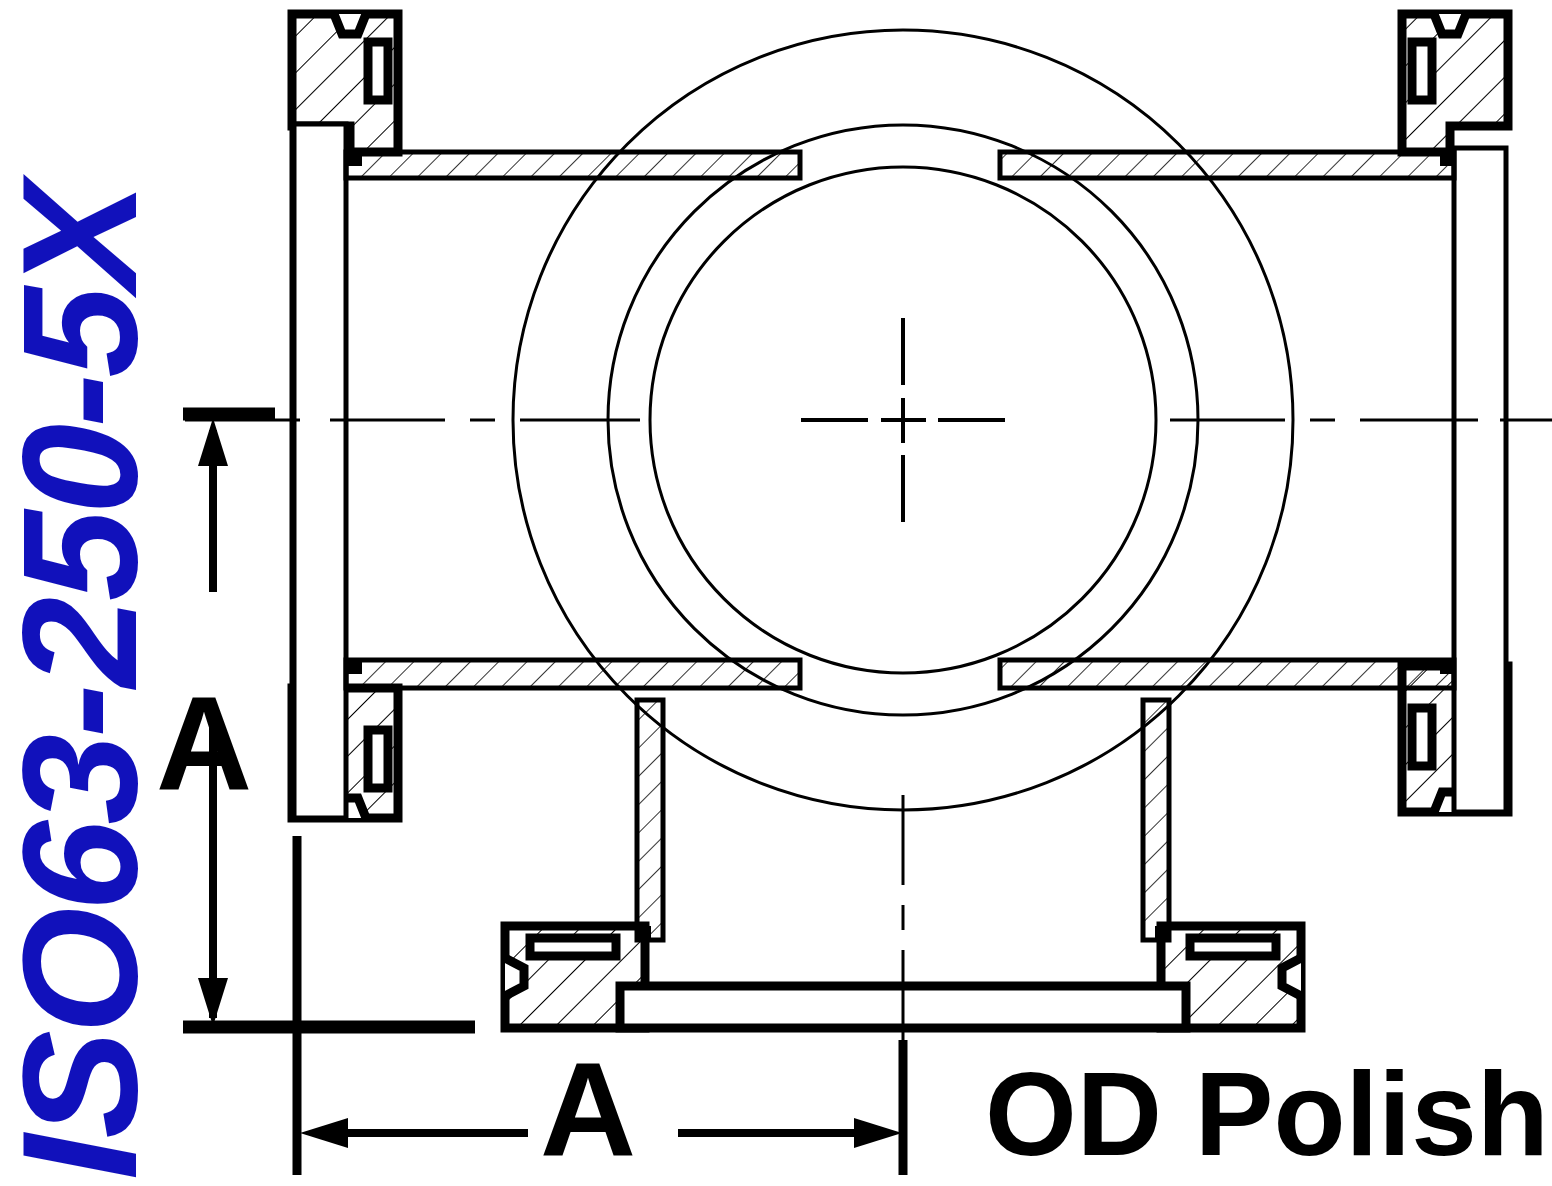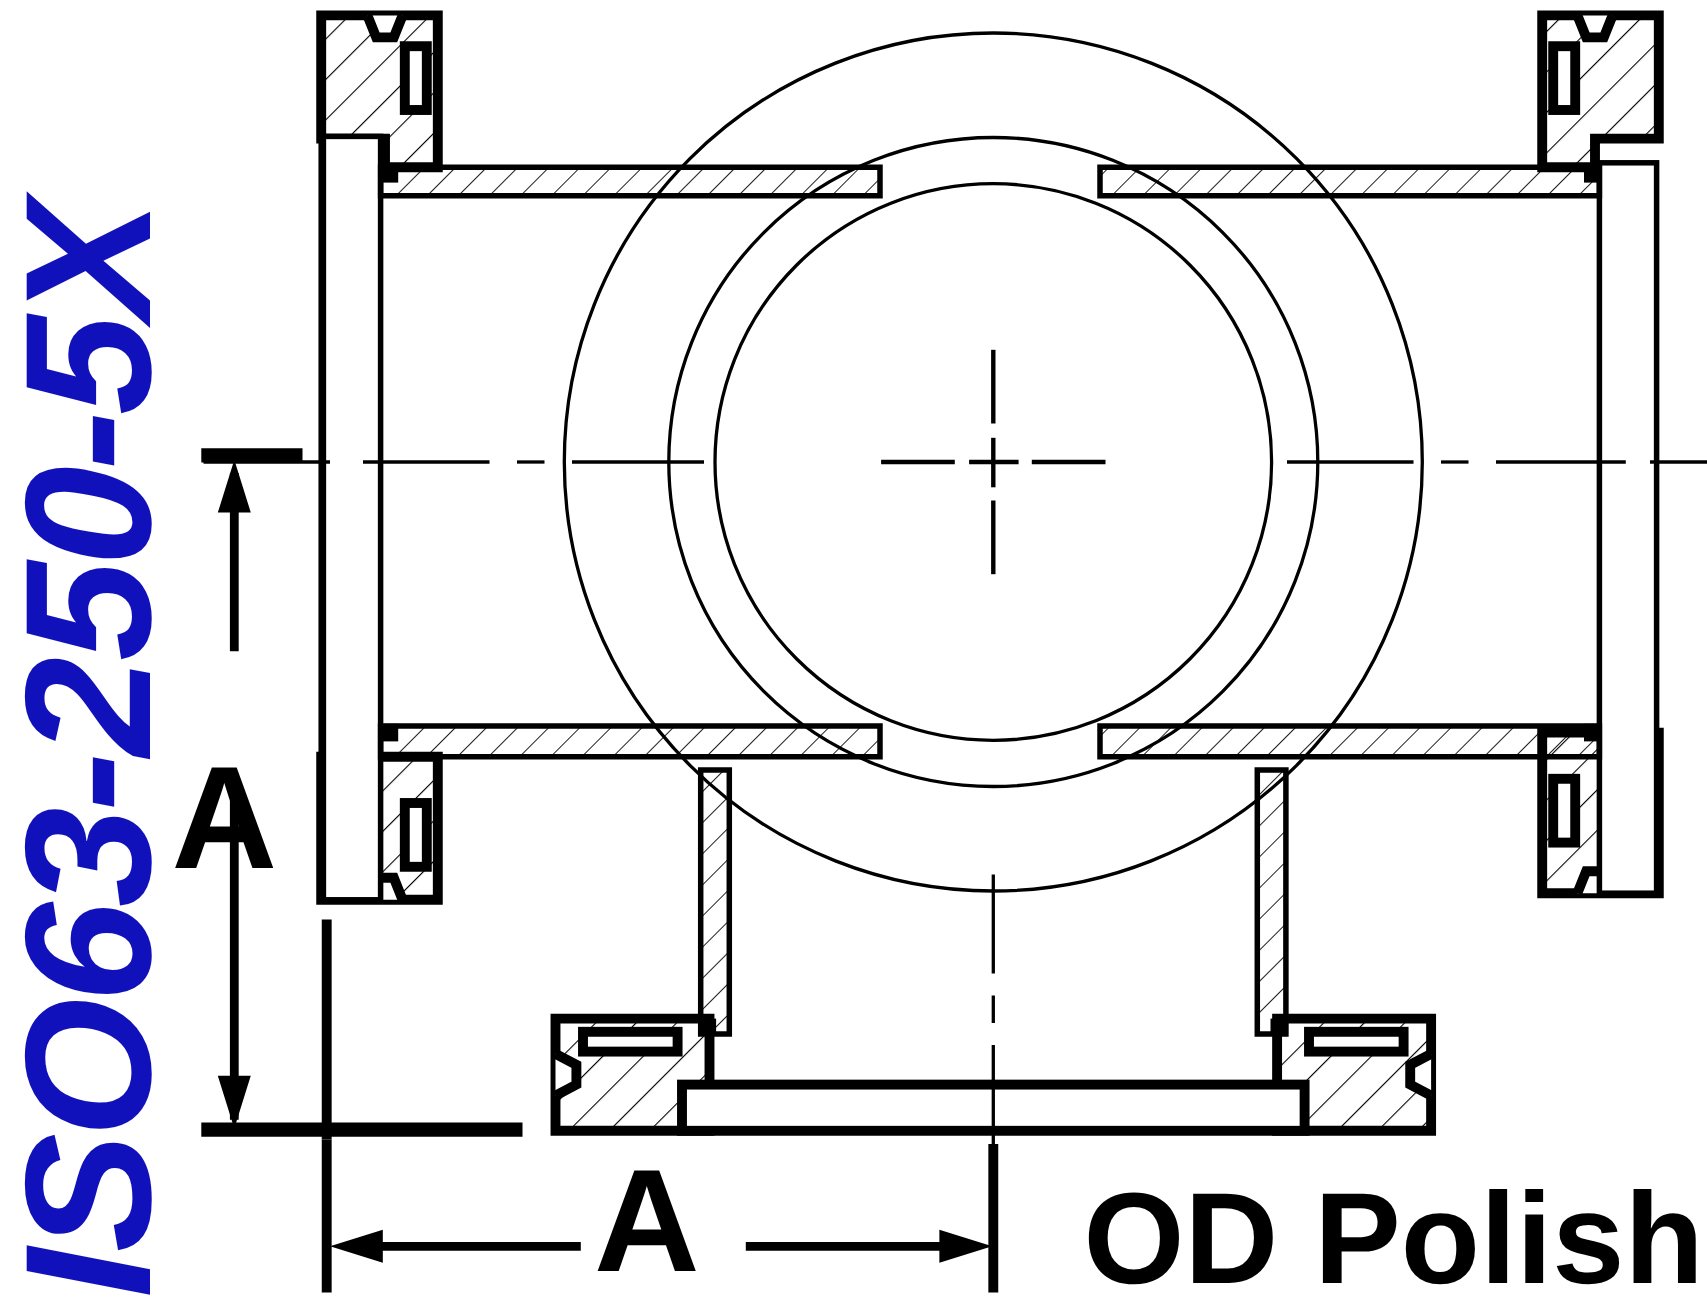--- a/index.html
+++ b/index.html
@@ -51,21 +51,20 @@
     position: absolute;
     left: 985px;
     top: 1054px;
     font-family: "Liberation Sans", sans-serif;
     font-weight: bold;
     font-size: 118px;
     line-height: 120px;
     color: #000000;
     white-space: nowrap;
     user-select: none;
-    margin-top: 12px;
   }
   .dim-letter {
     position: absolute;
     font-family: "Liberation Sans", sans-serif;
     font-weight: bold;
     font-size: 133px;
     line-height: 133px;
     color: #000000;
     white-space: nowrap;
     user-select: none;

